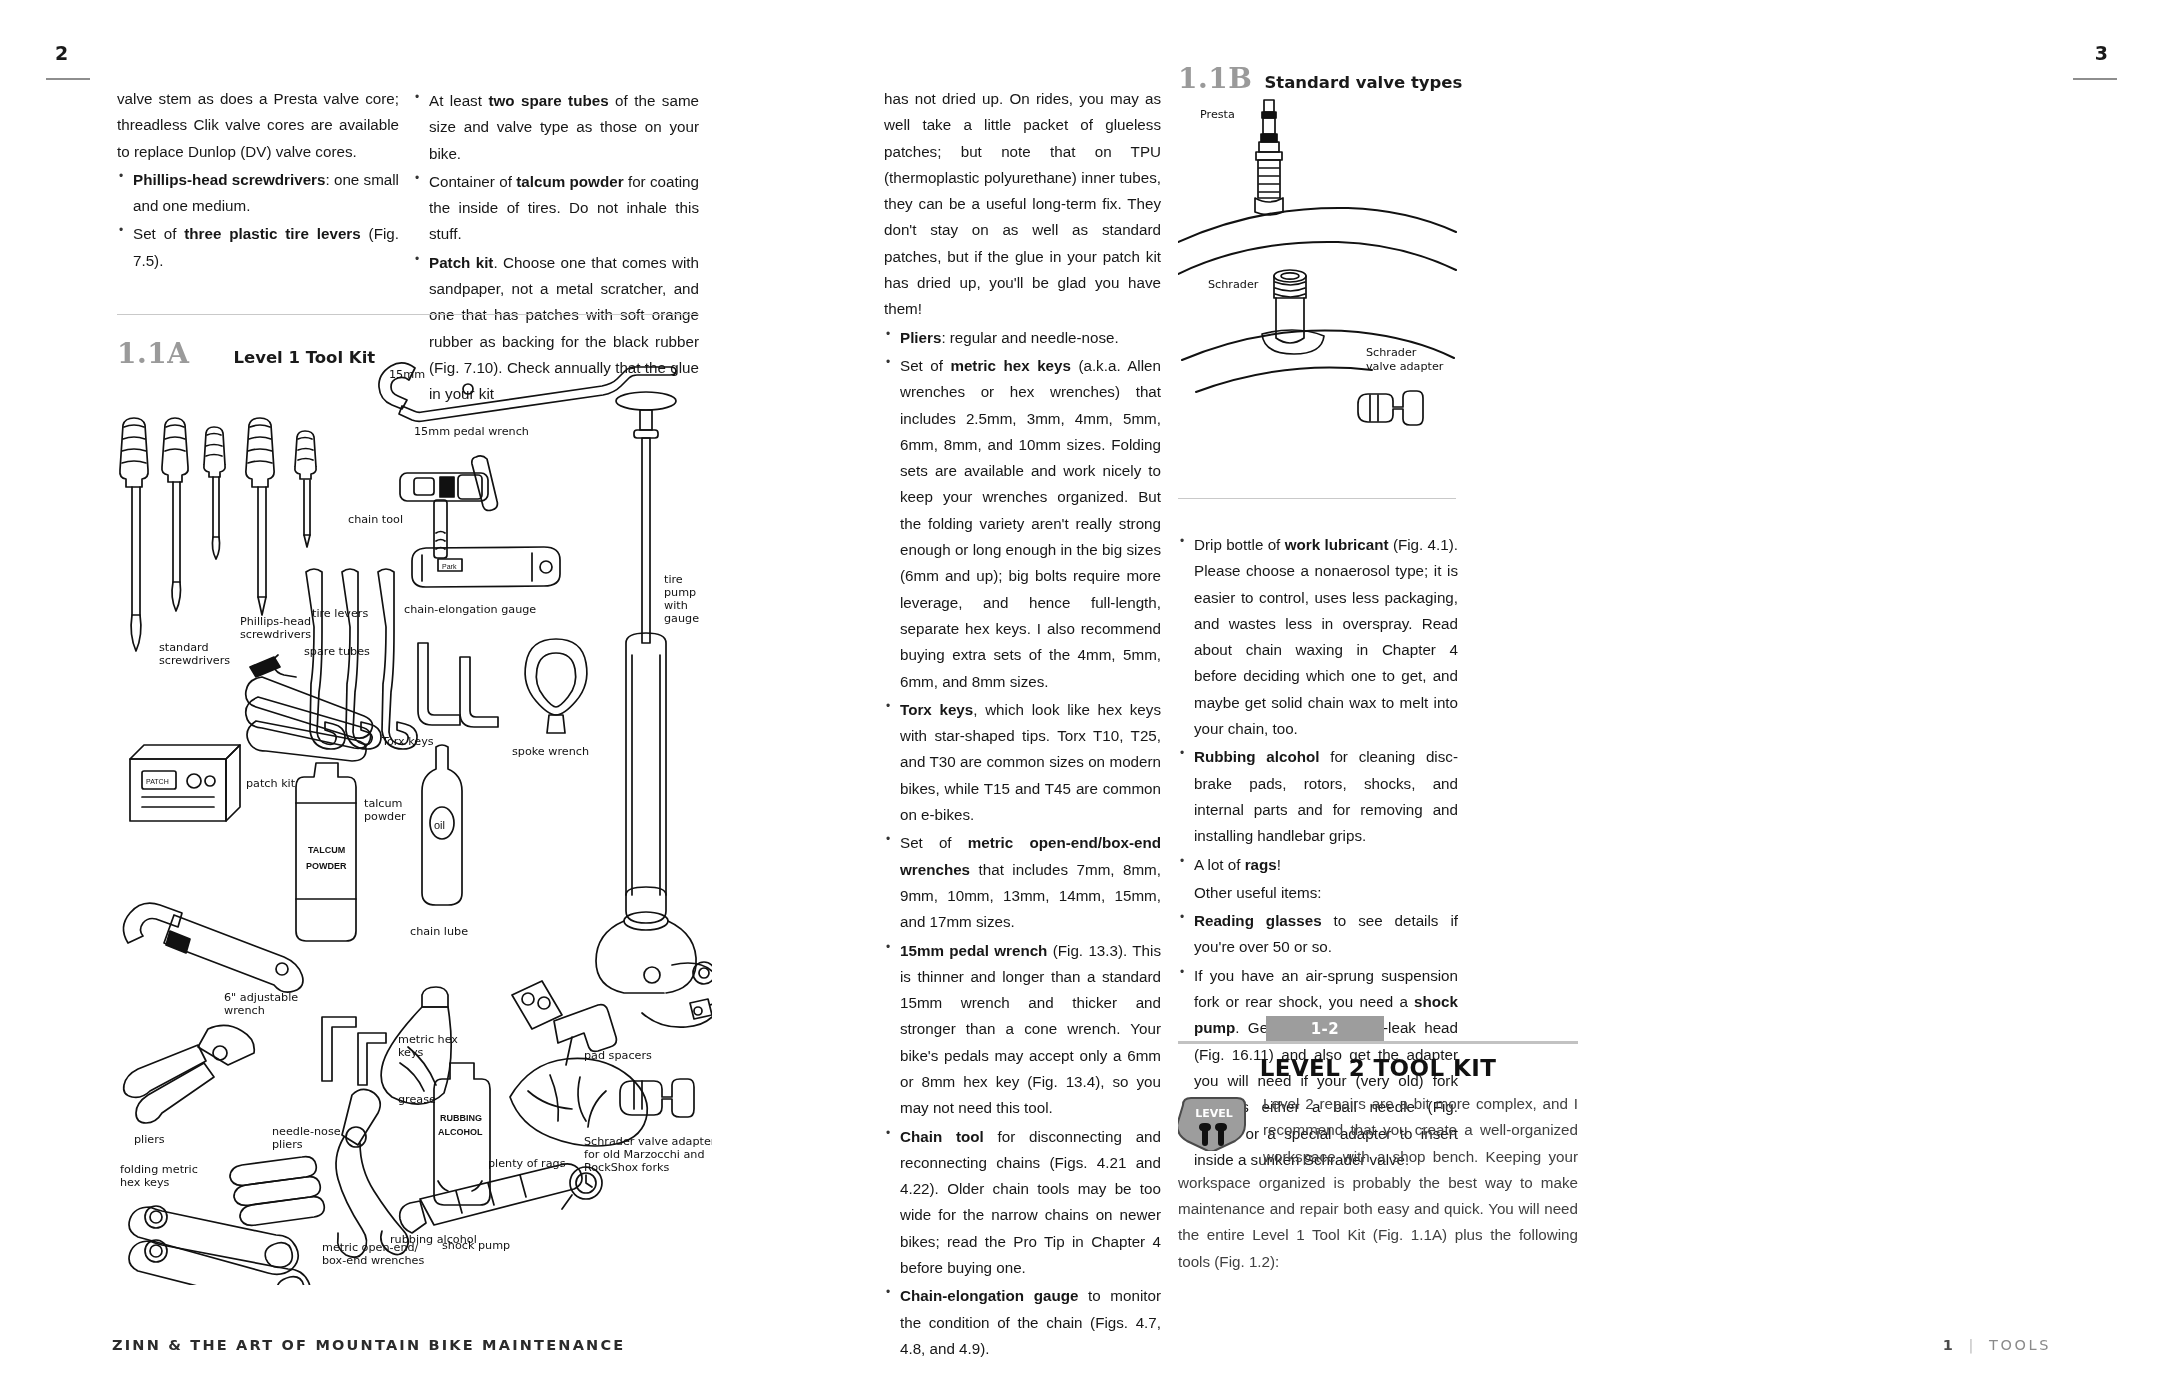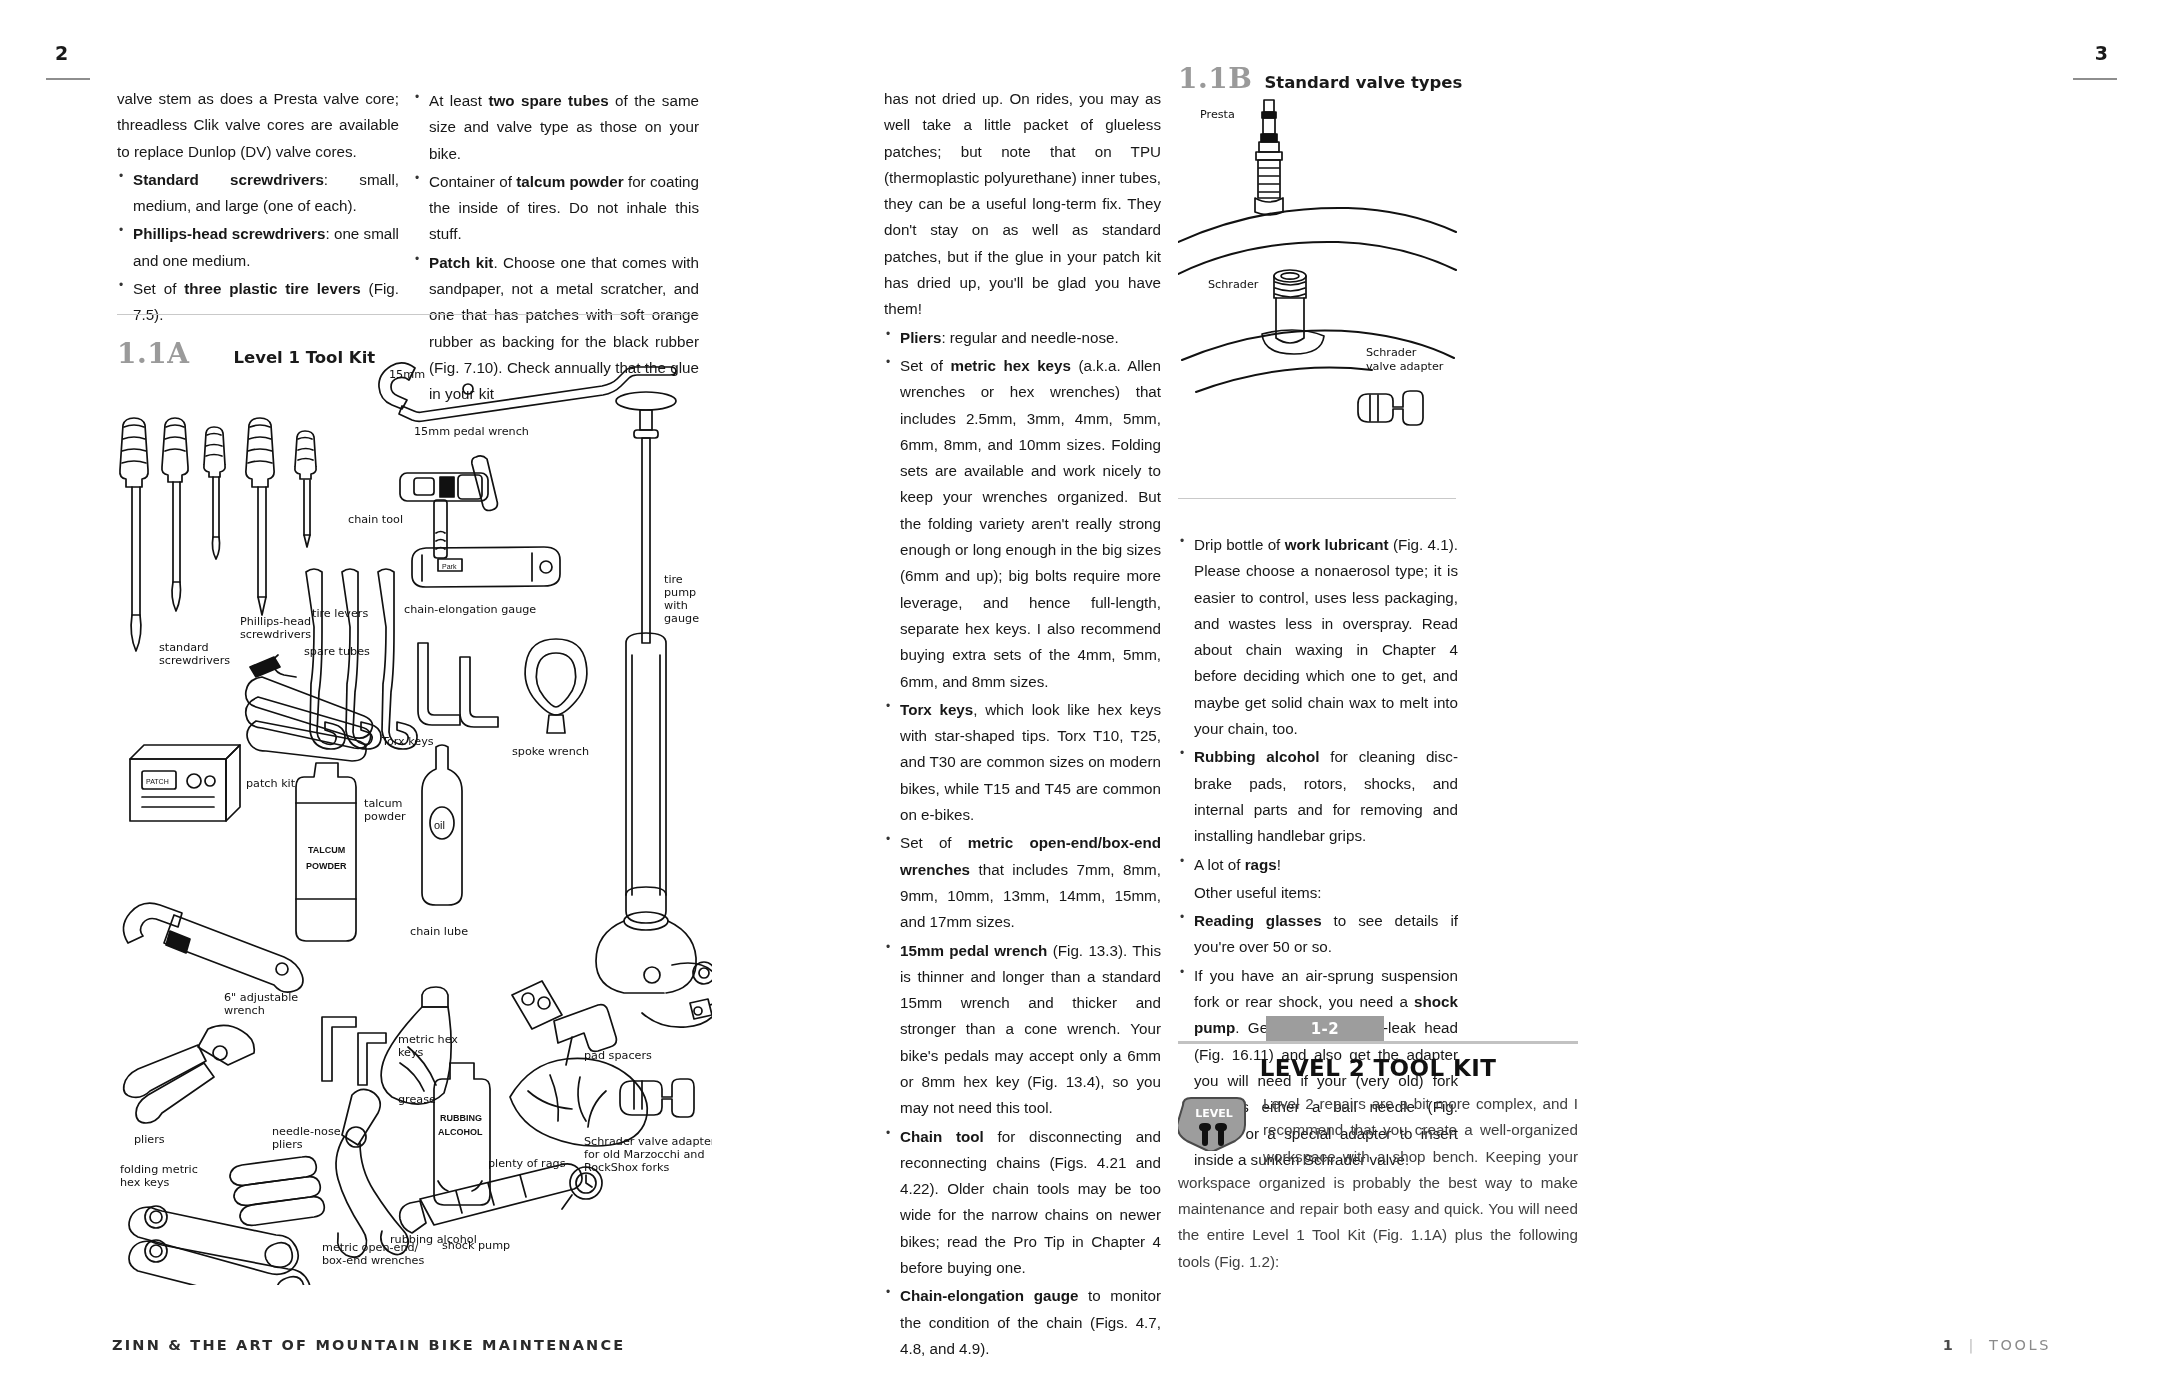--- a/index.html
+++ b/index.html
@@ -77,21 +77,20 @@
 <div class="spread">
 
   <div class="folio folio-left">2</div>
   <div class="folio-rule rule-left"></div>
   <div class="folio folio-right">3</div>
   <div class="folio-rule rule-right"></div>
 
   <div class="col" id="c1">
     <p>valve stem as does a Presta valve core; threadless Clik valve cores are available to replace Dunlop (DV) valve cores.</p>
     <ul class="ul">
-      <li><b>Standard screwdrivers</b><span>: small, medium, and large (one of each).</span></li>
       <li><b>Phillips-head screwdrivers</b><span>: one small and one medium.</span></li>
       <li><span>Set of </span><b>three plastic tire levers</b><span> (Fig. 7.5).</span></li>
     </ul>
   </div>
 
   <div class="col" id="c2">
     <ul class="ul">
       <li><span>At least </span><b>two spare tubes</b><span> of the same size and valve type as those on your bike.</span></li>
       <li><span>Container of </span><b>talcum powder</b><span> for coating the inside of tires. Do not inhale this stuff.</span></li>
       <li><span></span><b>Patch kit</b><span>. Choose one that comes with sandpaper, not a metal scratcher, and one that has patches with soft orange rubber as backing for the black rubber (Fig. 7.10). Check annually that the glue in your kit</span></li>

